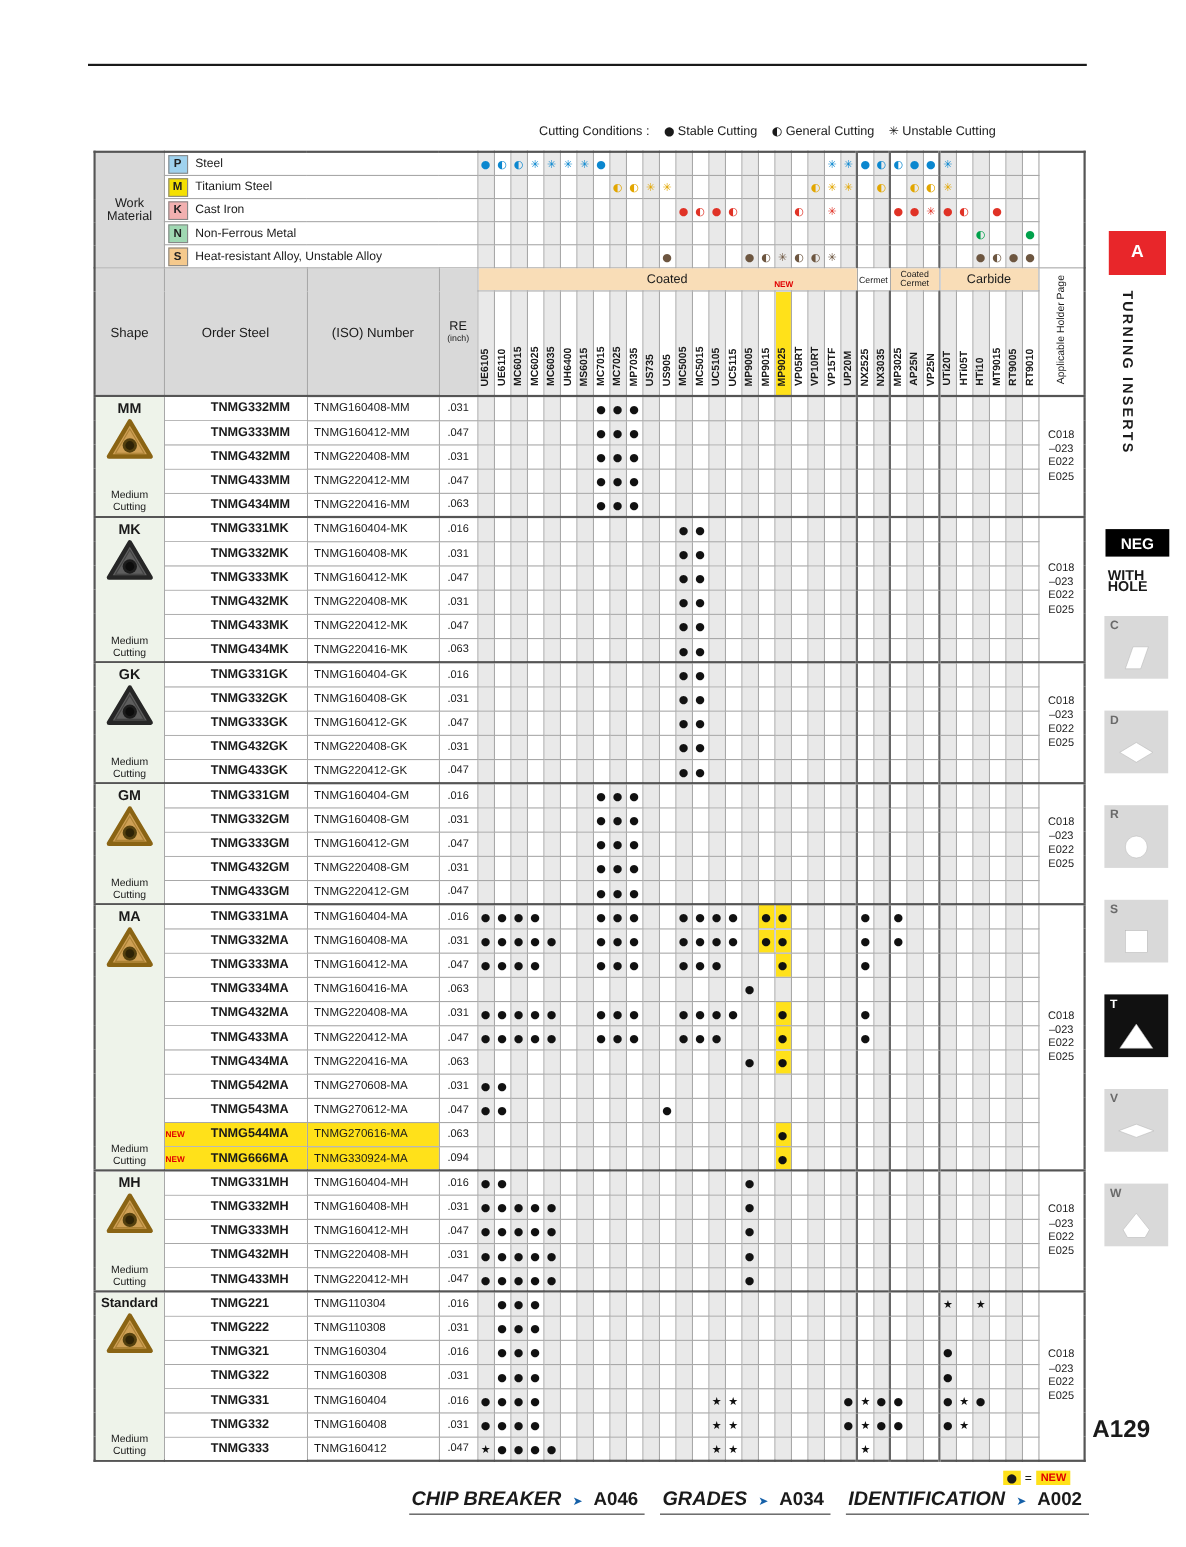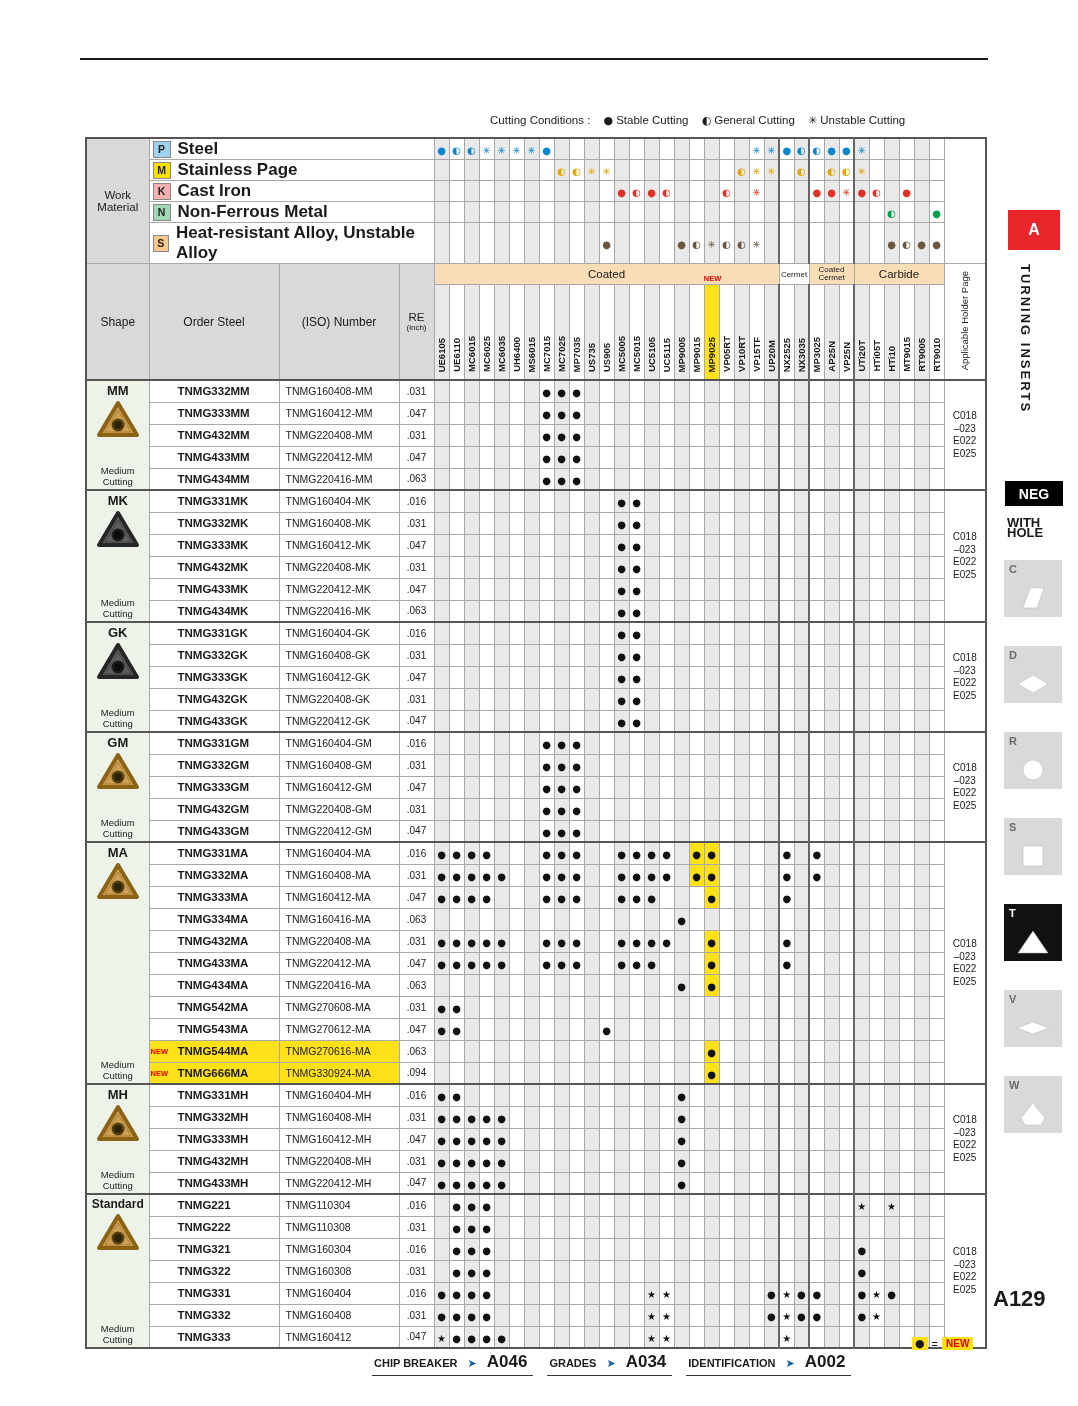--- a/index.html
+++ b/index.html
@@ -12,21 +12,21 @@
   #catalog{position:absolute;left:85px;top:137px;}
   table{border-collapse:collapse;table-layout:fixed;border:2px solid #555;}
   td,th{border:1px solid #a8a8a8;padding:0;overflow:hidden;font-weight:normal;}
   thead{border-bottom:2px solid #555;}
   tbody.sec{border-top:2px solid #555;}
   tr.wmrow td{height:20px;}
   .wmtitle{background:#d9d9d9;font-size:11.5px;text-align:center;}
   .wmmat{text-align:left;background:#fff;}
   .wmmat .inner{display:flex;align-items:center;gap:7px;padding-left:3px;}
   .wmcode{display:inline-block;width:16px;height:15px;line-height:15px;text-align:center;font-size:10.5px;font-weight:bold;color:#222;border:1px solid #888;}
-  .wmlabel{font-size:17px;font-weight:bold;}
+  .wmlabel{font-size:11px;}
   .wmend{background:#fff;}
   .sym{font-family:"DejaVu Sans",sans-serif;line-height:1;}
   td.g{text-align:center;vertical-align:middle;background:#fff;}
   td.g .sym{font-size:10px;}
   td.st,th.st{background:#e9e9e9;}
   td.hl,th.hl{background:#ffe11a !important;}
   .gb{border-left:2px solid #666 !important;}
   tr.grprow th{height:20px;}
   .hdr{background:#d9d9d9;font-size:12px;text-align:center;}
   .re-h{font-size:11.5px;position:relative;}
@@ -36,21 +36,21 @@
   .grp1{background:#fff;font-size:8px;}
   .grp2{font-size:8px;line-height:8.5px;}
   .newflag{position:absolute;bottom:1px;left:264px;width:28px;font-size:7.5px;font-weight:bold;color:#e00000;}
   tr.gnames th{height:94px;vertical-align:bottom;}
   .vtext{writing-mode:vertical-rl;transform:rotate(180deg);white-space:nowrap;display:inline-block;}
   th.gn{font-size:9.5px;font-weight:bold;}
   th.gn .vtext{padding-top:3px;margin-bottom:2px;}
   .holder-h{background:#fff;font-size:9.5px;vertical-align:middle;}
   .holder-h .vtext{line-height:12px;}
   tbody tr{height:22px;}
-  td.ord{font-size:11.5px;font-weight:bold;padding-left:28px;position:relative;white-space:nowrap;background:#fff;}
+  td.ord{font-size:11.5px;font-weight:bold;padding-left:42px;position:relative;white-space:nowrap;background:#fff;}
   td.iso{font-size:10.5px;padding-left:6px;white-space:nowrap;background:#fff;}
   td.re{font-size:10px;text-align:center;background:#fff;}
   td.ord.newrow,td.iso.newrow{background:#ffe11a;}
   .newtag{position:absolute;left:1px;top:6px;font-size:7.5px;font-weight:bold;color:#e00000;}
   .mark{font-family:"DejaVu Sans",sans-serif;font-size:10px;color:#111;line-height:1;}
   td.shapecell{background:#eef3ea;vertical-align:top;text-align:center;position:relative;}
   .seccode{font-size:13px;font-weight:bold;padding-top:2px;}
   .seccode.small{font-size:12px;}
   .insertwrap{margin-top:6px;}
   .cutting{position:absolute;bottom:2px;left:0;width:100%;font-size:9.5px;line-height:10.5px;}
@@ -66,21 +66,21 @@
   .tab .tl{position:absolute;top:3px;left:5px;font-size:11px;font-weight:bold;color:#6a6a6a;}
   .tab svg{position:absolute;bottom:5px;left:11px;}
   .tab.active{background:#111;}
   .tab.active .tl{color:#fff;}
   
   #newlegend{position:absolute;left:912px;top:1337px;font-size:11px;display:flex;align-items:center;gap:4px;}
   #newlegend .ybg{background:#ffe11a;padding:0 3px;font-family:"DejaVu Sans",sans-serif;}
   #newlegend .nw{background:#ffe11a;color:#e00000;font-weight:bold;font-size:10px;padding:1px 4px;}
   #footer{position:absolute;left:372px;top:1350px;width:616px;display:flex;gap:14px;}
   .flink{display:flex;align-items:baseline;gap:10px;border-bottom:1.5px solid #333;padding:2px 6px 3px 2px;}
-  .flabel{font-size:11px;font-weight:bold;white-space:nowrap;}
+  .flabel{font-size:18px;font-weight:bold;white-space:nowrap;font-style:italic;}
   .farrow{font-family:"DejaVu Sans",sans-serif;color:#1560a8;font-size:11px;}
   .fpage{font-size:17px;font-weight:bold;}
   #pagenum{position:absolute;left:993px;top:1286px;font-size:22px;font-weight:bold;}
 </style>
 </head>
 <body>
 
 <div class="topline"></div>
 
 <div class="legend">
@@ -175,21 +175,21 @@
           <td class="g st"></td>
           <td class="g"></td>
           <td class="g st"></td>
           <td class="g"></td>
           <td class="wmend" rowspan="5"></td>
         </tr>
         <tr class="wmrow">
           <td class="wmmat" colspan="3">
             <span class="inner">
               <span class="wmcode" style="background:#f5e000">M</span>
-              <span class="wmlabel">Stainless Page</span>
+              <span class="wmlabel">Titanium Steel</span>
             </span>
           </td>
           <td class="g st"></td>
           <td class="g"></td>
           <td class="g st"></td>
           <td class="g"></td>
           <td class="g st"></td>
           <td class="g"></td>
           <td class="g st"></td>
           <td class="g"></td>

